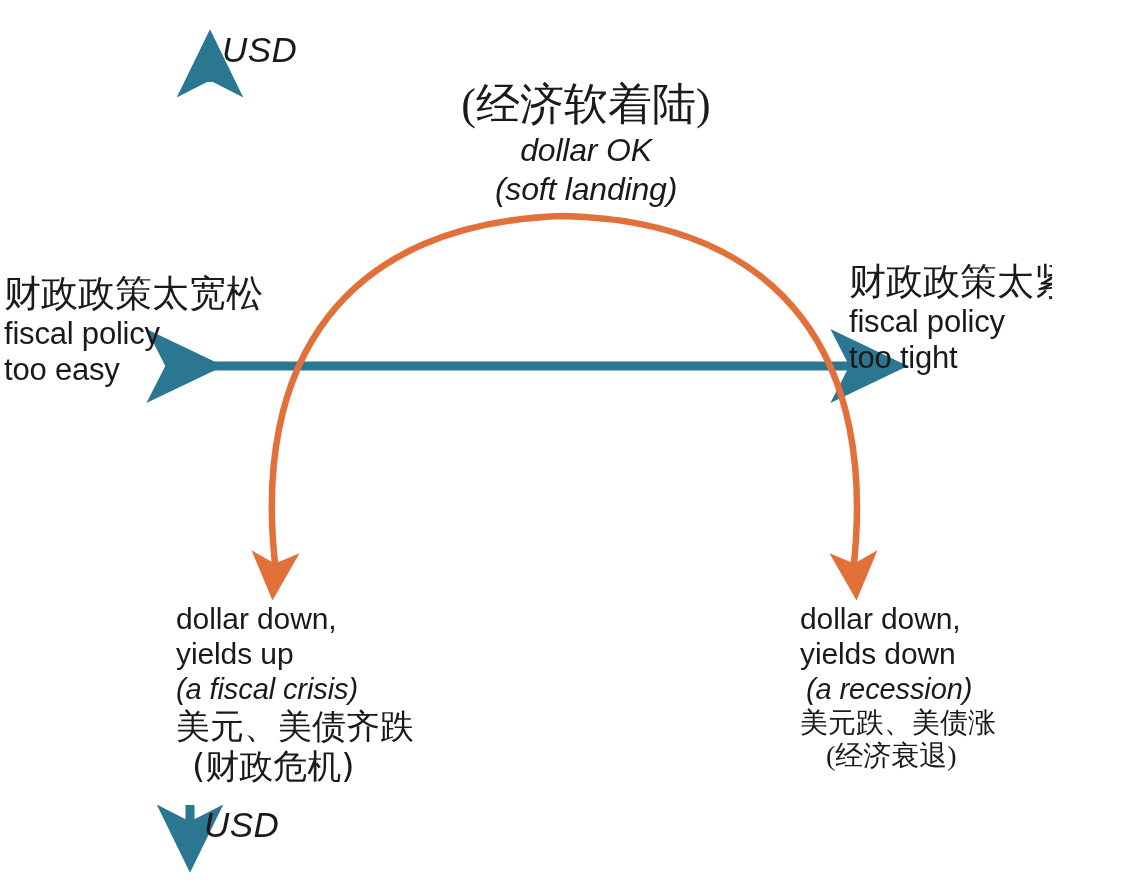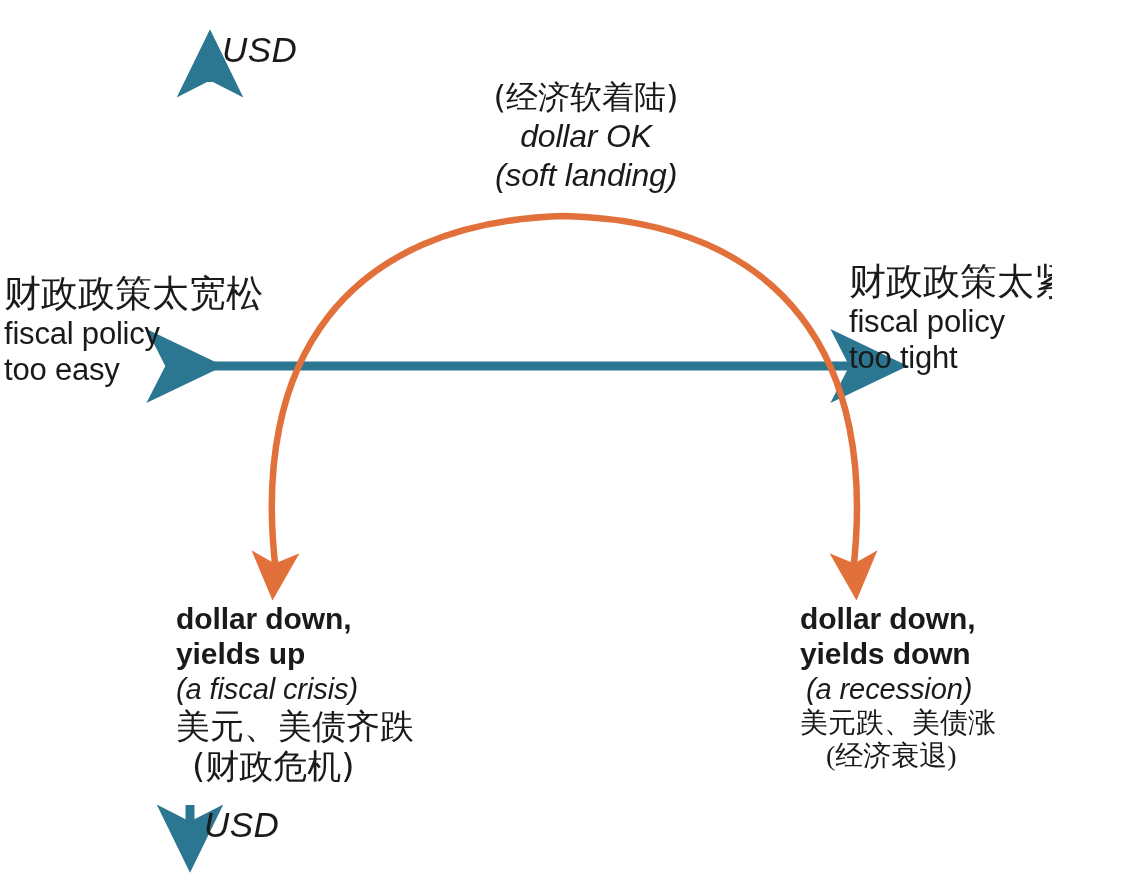--- a/index.html
+++ b/index.html
@@ -35,21 +35,21 @@
   .en {
     font-family: "Liberation Sans", sans-serif;
   }
   .en-bold-italic {
     font-family: "Liberation Sans", sans-serif;
     font-weight: normal;
     font-style: italic;
   }
   .en-bold {
     font-family: "Liberation Sans", sans-serif;
-    font-weight: bold;
+    font-weight: normal;
   }
 
   
   #usd-up-label {
     left: 222px;
     top: 29px;
     font-size: 35px;
     font-style: italic;
     letter-spacing: 0.5px;
   }
@@ -62,22 +62,23 @@
   }
 
   
   #top-cluster {
     left: 446px;
     top: 79px;
     text-align: center;
     width: 280px;
   }
   #top-cluster .line-cjk {
-    font-size: 32px;
+    font-size: 44px;
     letter-spacing: 0px;
+    font-family: Liberation Serif, serif;
   }
   #top-cluster .line-en {
     font-size: 32px;
     letter-spacing: -0.2px;
     margin-top: 1px;
   }
 
   
   #left-cluster {
     left: 4px;

